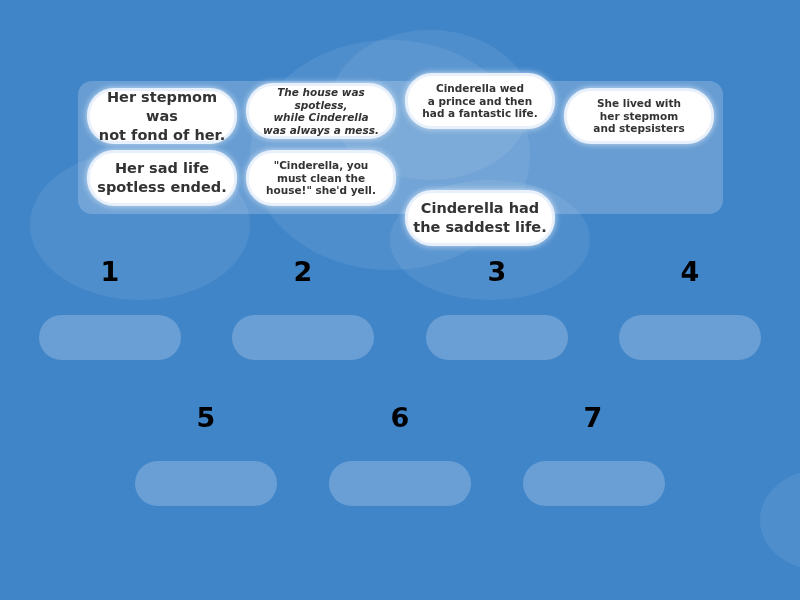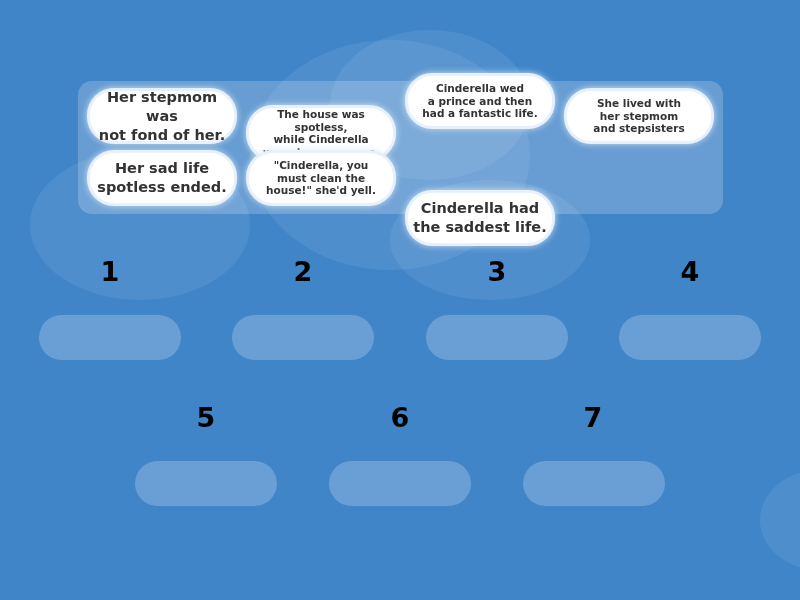--- a/index.html
+++ b/index.html
@@ -38,21 +38,21 @@
 <div class="bg-cloud" style="left:250px;top:40px;width:280px;height:230px;"></div>
 <div class="bg-cloud" style="left:330px;top:30px;width:200px;height:150px;"></div>
 <div class="bg-cloud" style="left:30px;top:150px;width:220px;height:150px;"></div>
 <div class="bg-cloud" style="left:390px;top:180px;width:200px;height:120px;"></div>
 <div class="bg-cloud" style="left:760px;top:470px;width:120px;height:100px;"></div>
 
 <div class="tray"></div>
 
 <div class="card large" style="left:90px;top:91px;">Her stepmom was
 not fond of her.</div>
-<div class="card small" style="left:249px;top:108px;">The house was spotless,
+<div class="card small" style="left:249px;top:86px;font-style:italic;">The house was spotless,
 while Cinderella
 was always a mess.</div>
 <div class="card small" style="left:408px;top:76px;">Cinderella wed
 a prince and then
 had a fantastic life.</div>
 <div class="card small" style="left:567px;top:91px;">She lived with
 her stepmom
 and stepsisters</div>
 <div class="card large" style="left:90px;top:153px;">Her sad life
 spotless ended.</div>

